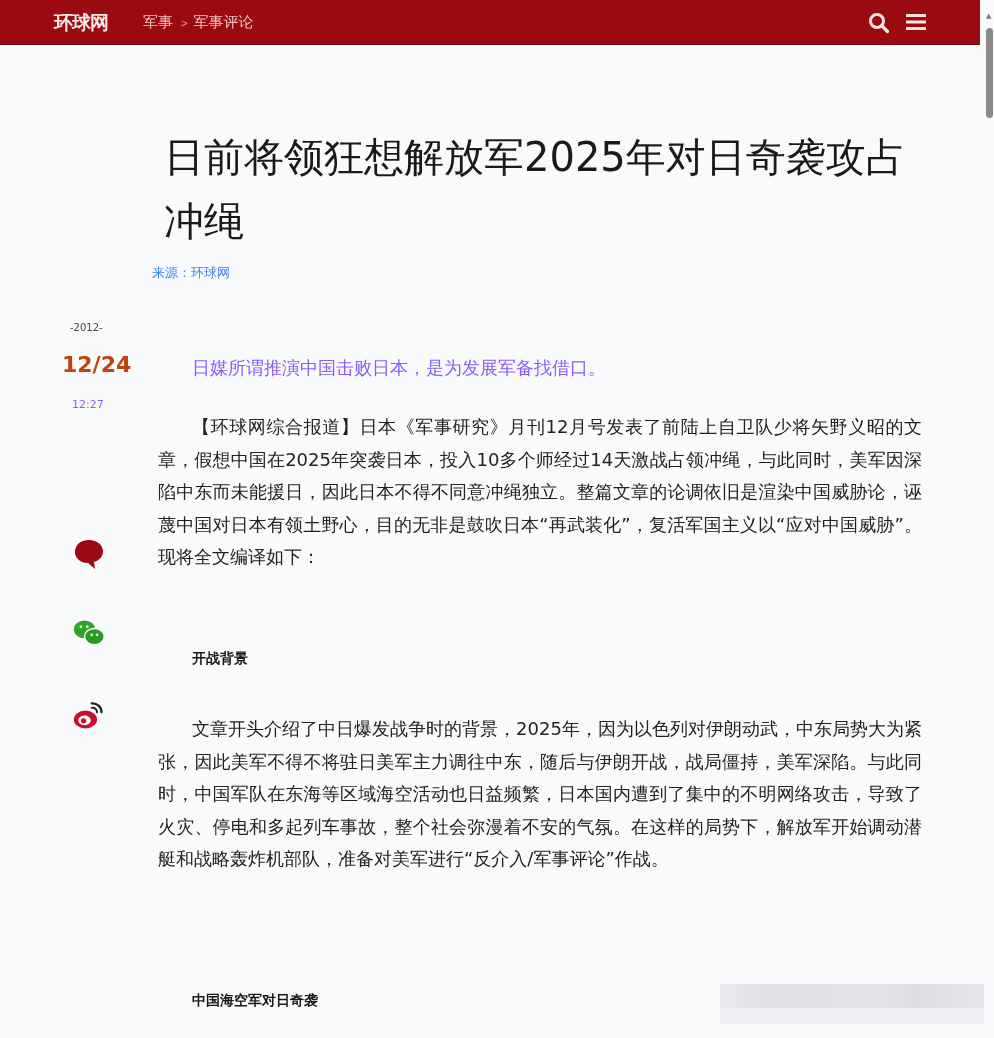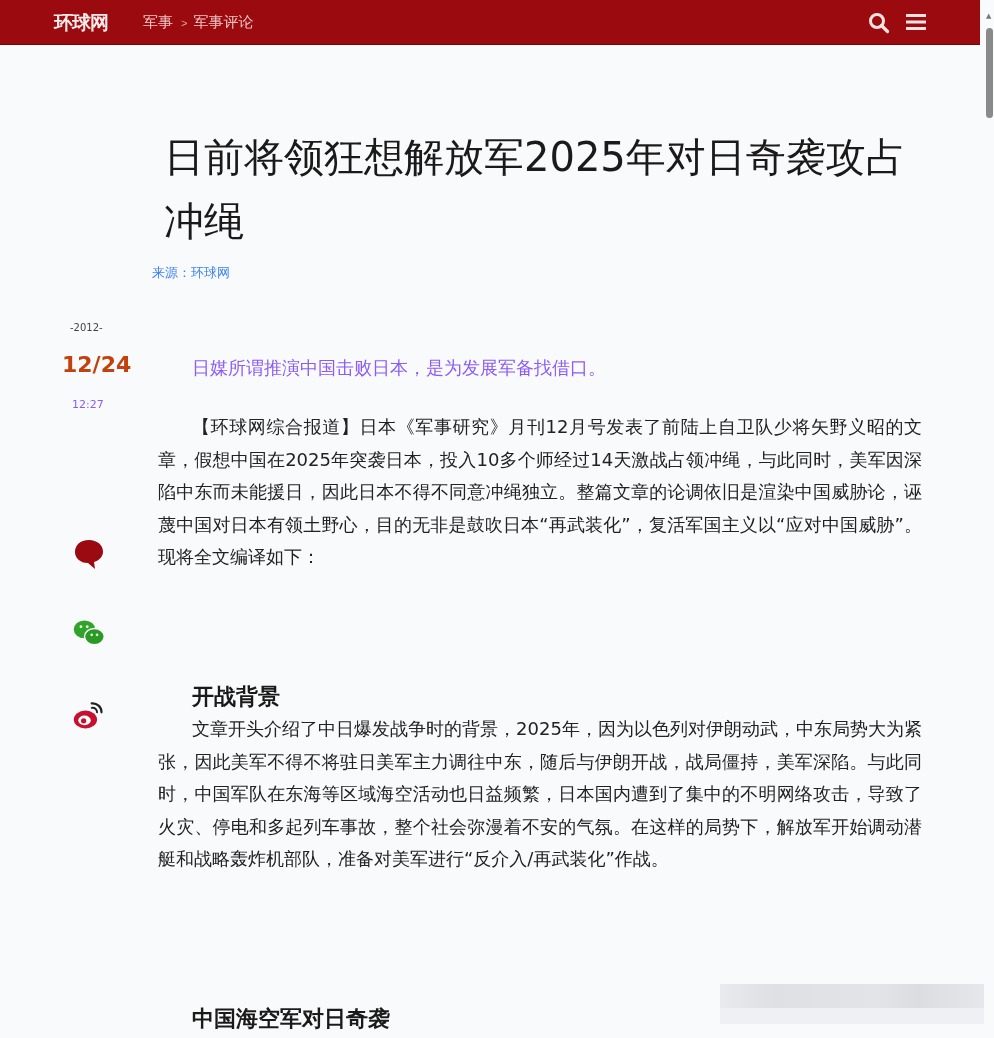--- a/index.html
+++ b/index.html
@@ -42,21 +42,21 @@
   }
   .date-year { position:absolute; left:70px; top:322px; font-size:10px; color:#444; }
   .date-md { position:absolute; left:62px; top:352px; font-size:22px; font-weight:bold; color:#c2410c; }
   .date-time { position:absolute; left:72px; top:398px; font-size:11px; color:#8b5cf6; }
   .share { position:absolute; left:72px; width:34px; height:34px; }
   .p-lead { position:absolute; left:192px; top:356px; font-size:18px; color:#8b5cf6; }
   .p-block {
     position:absolute; left:158px; width:764px; font-size:18px; line-height:32.5px;
     color:#222; text-indent:34px; text-align:justify;
   }
-  .subhead { position:absolute; left:192px; font-size:22px; font-weight:bold; color:#1a1a1a;margin-top:32px; }
+  .subhead { position:absolute; left:192px; font-size:14px; font-weight:bold; color:#1a1a1a; }
   .blurbar {
     position:absolute; left:720px; top:984px; width:264px; height:40px;
     background:linear-gradient(90deg,#e9eaee 0%,#dfe0e4 20%,#e3e4e8 60%,#dcdde1 75%,#e6e7ea 100%);
   }
   .blurbar::after {
     content:""; position:absolute; left:0; bottom:0; width:100%; height:16px;
     background:#eff0f3;
   }
 </style>
 </head>
@@ -110,17 +110,17 @@
   <path d="M22 4 A10 10 0 0 1 33 14" fill="none" stroke="#222" stroke-width="2.4" stroke-linecap="round"></path>
   <path d="M22 9 A5 5 0 0 1 28 14" fill="none" stroke="#222" stroke-width="2.2" stroke-linecap="round"></path>
 </svg>
 
 <div class="p-lead">日媒所谓推演中国击败日本，是为发展军备找借口。</div>
 
 <div class="p-block" style="top:411px;">【环球网综合报道】日本《军事研究》月刊12月号发表了前陆上自卫队少将矢野义昭的文章，假想中国在2025年突袭日本，投入10多个师经过14天激战占领冲绳，与此同时，美军因深陷中东而未能援日，因此日本不得不同意冲绳独立。整篇文章的论调依旧是渲染中国威胁论，诬蔑中国对日本有领土野心，目的无非是鼓吹日本“再武装化”，复活军国主义以“应对中国威胁”。现将全文编译如下：</div>
 
 <div class="subhead" style="top:650px;">开战背景</div>
 
-<div class="p-block" style="top:713px;">文章开头介绍了中日爆发战争时的背景，2025年，因为以色列对伊朗动武，中东局势大为紧张，因此美军不得不将驻日美军主力调往中东，随后与伊朗开战，战局僵持，美军深陷。与此同时，中国军队在东海等区域海空活动也日益频繁，日本国内遭到了集中的不明网络攻击，导致了火灾、停电和多起列车事故，整个社会弥漫着不安的气氛。在这样的局势下，解放军开始调动潜艇和战略轰炸机部队，准备对美军进行“反介入/再武装化”作战。</div>
+<div class="p-block" style="top:713px;">文章开头介绍了中日爆发战争时的背景，2025年，因为以色列对伊朗动武，中东局势大为紧张，因此美军不得不将驻日美军主力调往中东，随后与伊朗开战，战局僵持，美军深陷。与此同时，中国军队在东海等区域海空活动也日益频繁，日本国内遭到了集中的不明网络攻击，导致了火灾、停电和多起列车事故，整个社会弥漫着不安的气氛。在这样的局势下，解放军开始调动潜艇和战略轰炸机部队，准备对美军进行“反介入/军事评论”作战。</div>
 
-<div class="subhead" style="top:972px;text-align:center;">中国海空军对日奇袭</div>
+<div class="subhead" style="top:992px;text-align:center;">中国海空军对日奇袭</div>
 
 <div class="blurbar"></div>
 
 </body></html>

